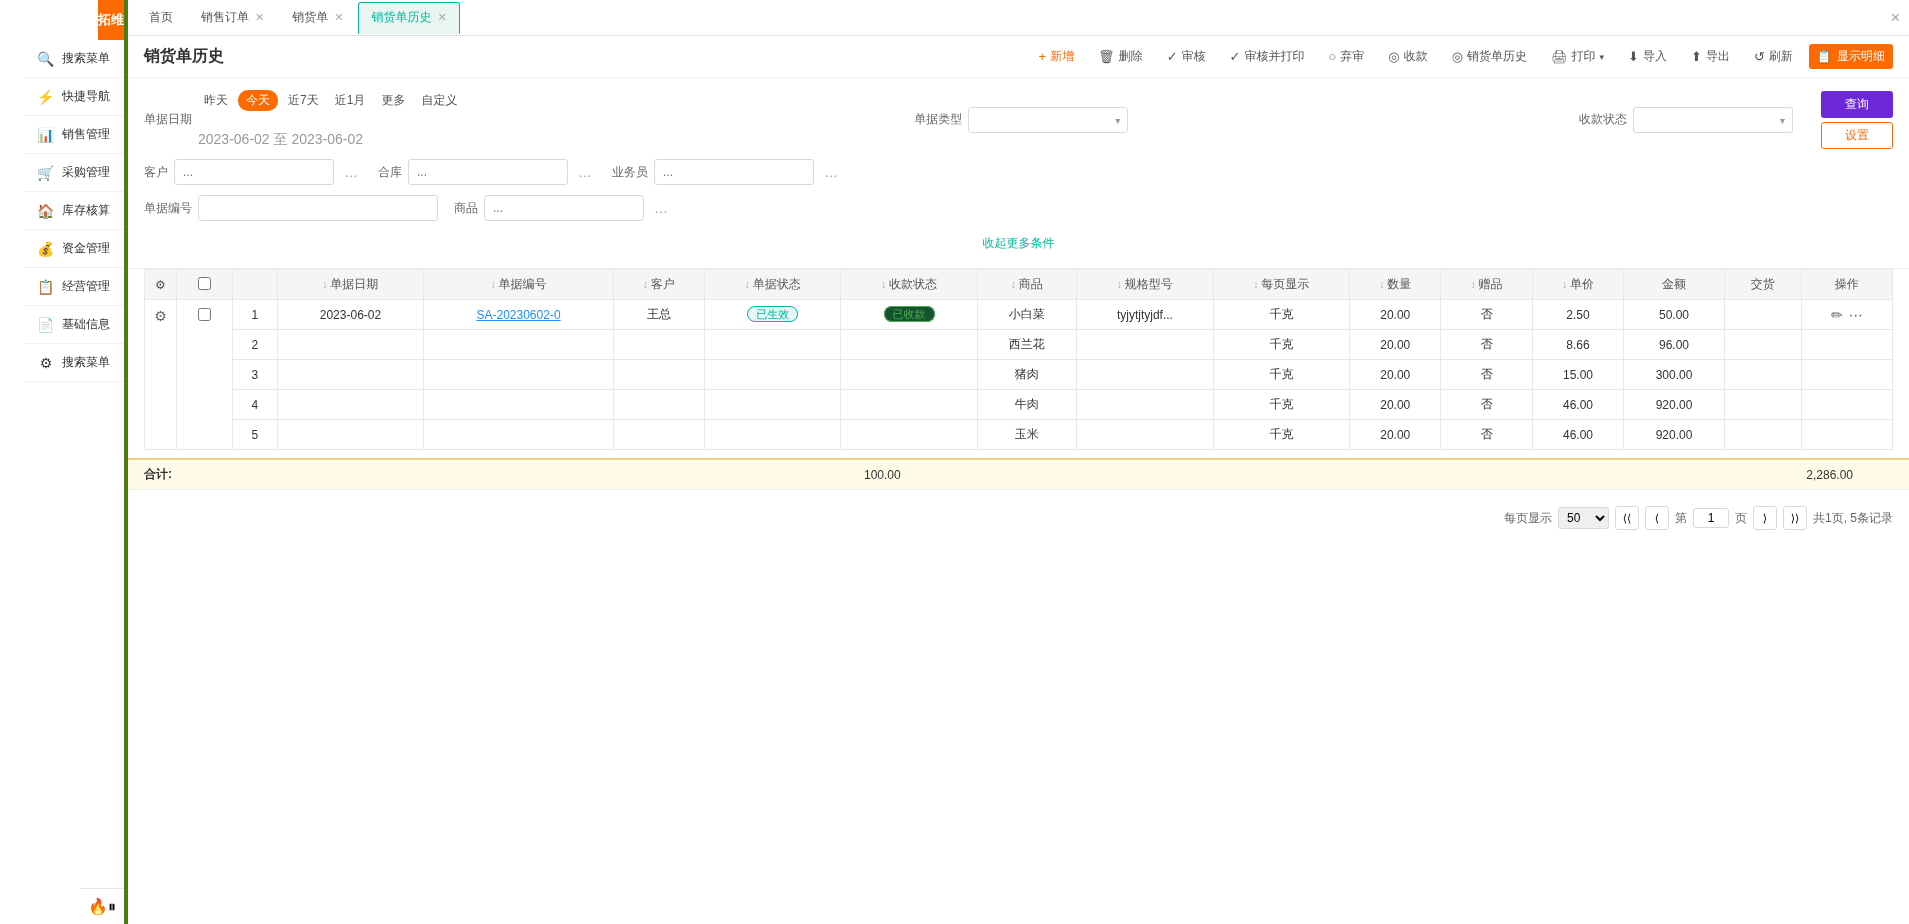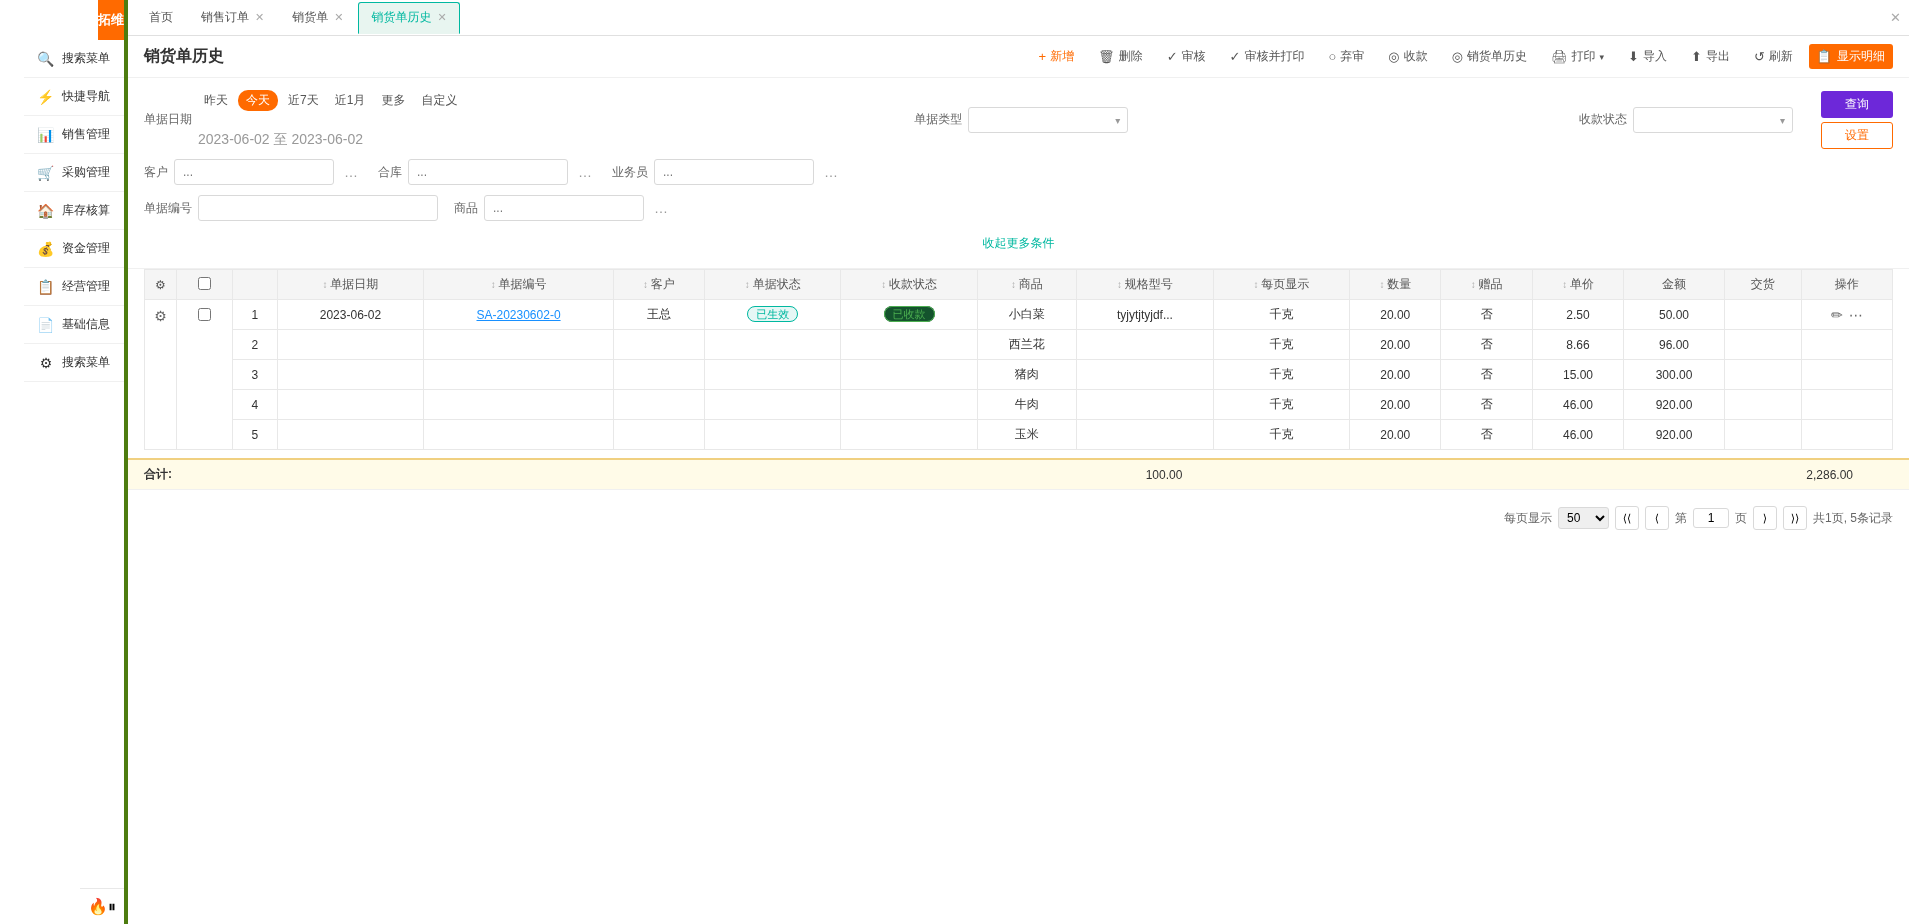--- a/index.html
+++ b/index.html
@@ -279,21 +279,21 @@
     .table-footer {
       background: #fffbe8;
       border-top: 2px solid #f0d080;
       padding: 6px 16px;
       display: flex;
       align-items: center;
       font-size: 12px;
       color: #333;
     }
     .footer-total-label { width: 120px; font-weight: bold; }
-    .footer-total-qty { width: 600px; text-align: center; }
+    .footer-total-qty { width: 600px; text-align: left; }
     .footer-total-amount { text-align: right; padding-right: 40px; }
 
     
     .pagination {
       display: flex;
       align-items: center;
       justify-content: flex-end;
       padding: 16px 16px;
       gap: 6px;
       font-size: 12px;

